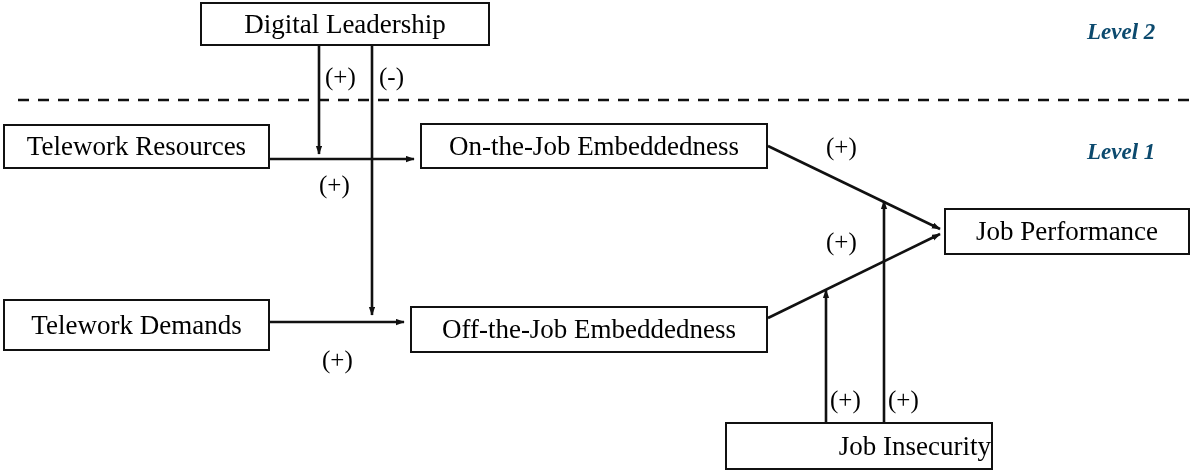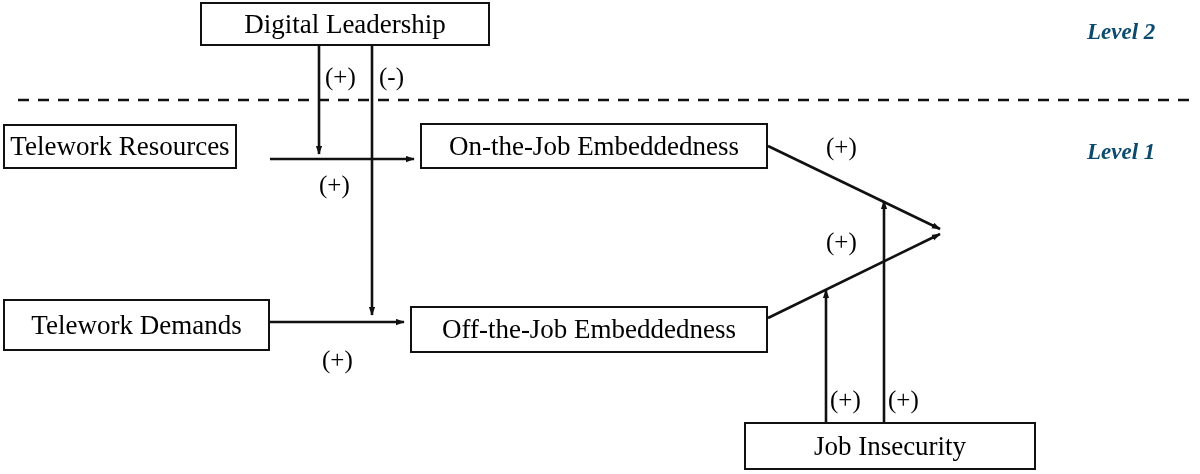--- a/index.html
+++ b/index.html
@@ -84,38 +84,41 @@
 
     <line x1="826" y1="422" x2="826" y2="290" stroke="#111111" stroke-width="2.6" marker-end="url(#arrowhead)"></line>
 
     <line x1="884" y1="422" x2="884" y2="201" stroke="#111111" stroke-width="2.6" marker-end="url(#arrowhead)"></line>
   </svg>
 
   <div class="node-box" style="left:200px; top:2px; width:290px; height:44px;">
     <span>Digital Leadership</span>
   </div>
 
-  <div class="node-box" style="left:3px; top:124px; width:234px; height:45px;">
+  <div class="node-box" style="left:3px; top:124px; width:267px; height:45px;">
     <span>Telework Resources</span>
   </div>
 
   <div class="node-box" style="left:3px; top:299px; width:267px; height:52px;">
     <span>Telework Demands</span>
   </div>
 
   <div class="node-box" style="left:420px; top:123px; width:348px; height:46px;align-items:center;">
     <span>On-the-Job Embeddedness</span>
   </div>
 
   <div class="node-box" style="left:410px; top:306px; width:358px; height:47px;">
     <span>Off-the-Job Embeddedness</span>
   </div>
 
+  <div class="node-box" style="left:944px; top:208px; width:246px; height:47px;">
+    <span>Job Performance</span>
+  </div>
 
-  <div class="node-box" style="left:744px; top:422px; width:292px; height:48px;">
+  <div class="node-box" style="left:725px; top:422px; width:268px; height:48px;justify-content:flex-end;">
     <span>Job Insecurity</span>
   </div>
 
   <div class="level-label" style="left:1087px; top:20px;">Level 2</div>
 
   <div class="level-label" style="left:1087px; top:140px;font-family:Liberation Serif, serif;">Level 1</div>
 
   <div class="sign-label" style="left:325px; top:64px;">(+)</div>
 
   <div class="sign-label" style="left:379px; top:64px;">(-)</div>

